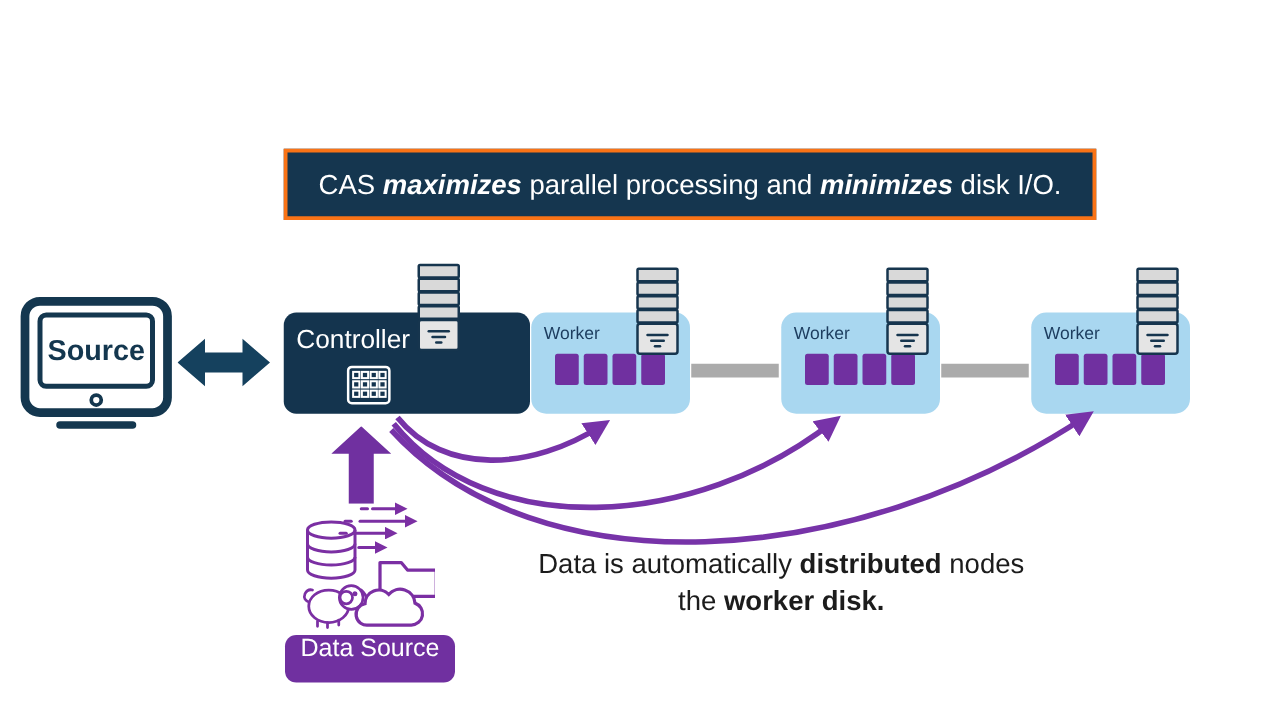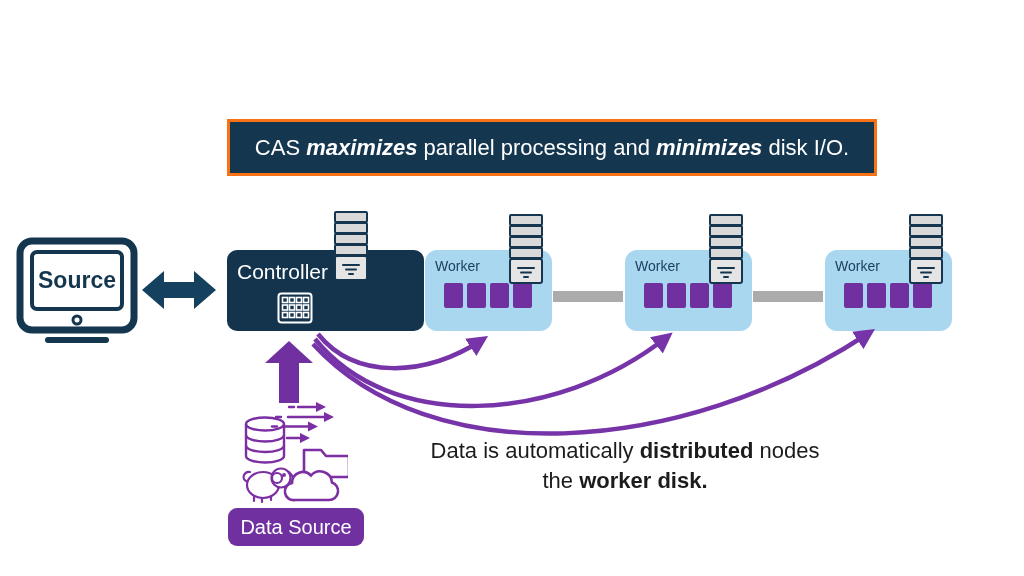--- a/index.html
+++ b/index.html
@@ -30,21 +30,21 @@
   .gray-bar{top:291px;height:11px;background:#ABABAB;z-index:1;}
 
   .server{z-index:3;}
   .overlay{left:0;top:0;z-index:5;pointer-events:none;}
 
   .caption{left:405px;top:436px;width:440px;text-align:center;font-size:22px;
            line-height:30px;color:#1c1c1c;}
   .caption b{font-weight:bold;text-align:center;}
 
   .ds-button{left:228px;top:508px;width:136px;height:38px;background:#7030A0;border-radius:9px;
-             display:flex;align-items:center;justify-content:center;color:#fff;font-size:20px;}
+             display:flex;justify-content:center;color:#fff;font-size:20px;}
 </style>
 </head>
 <body>
 
 <div class="canvas">
 
 
   <div class="abs banner">
     <span><span>CAS </span><span class="em">maximizes</span><span> parallel processing and </span><span class="em">minimizes</span><span> disk I/O.</span></span>
   </div>

